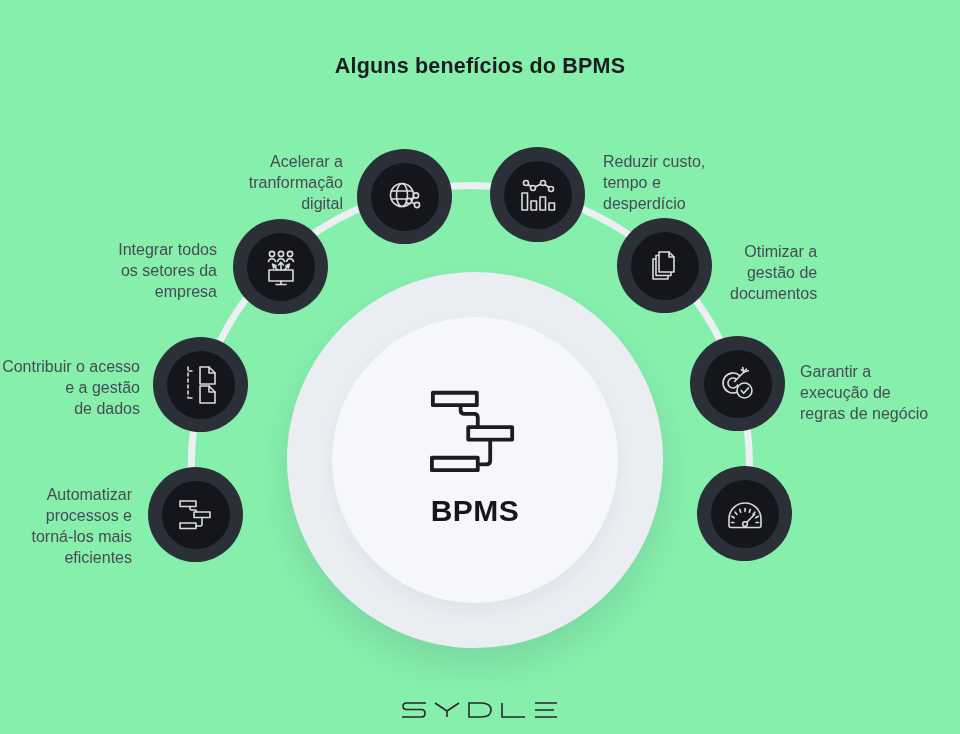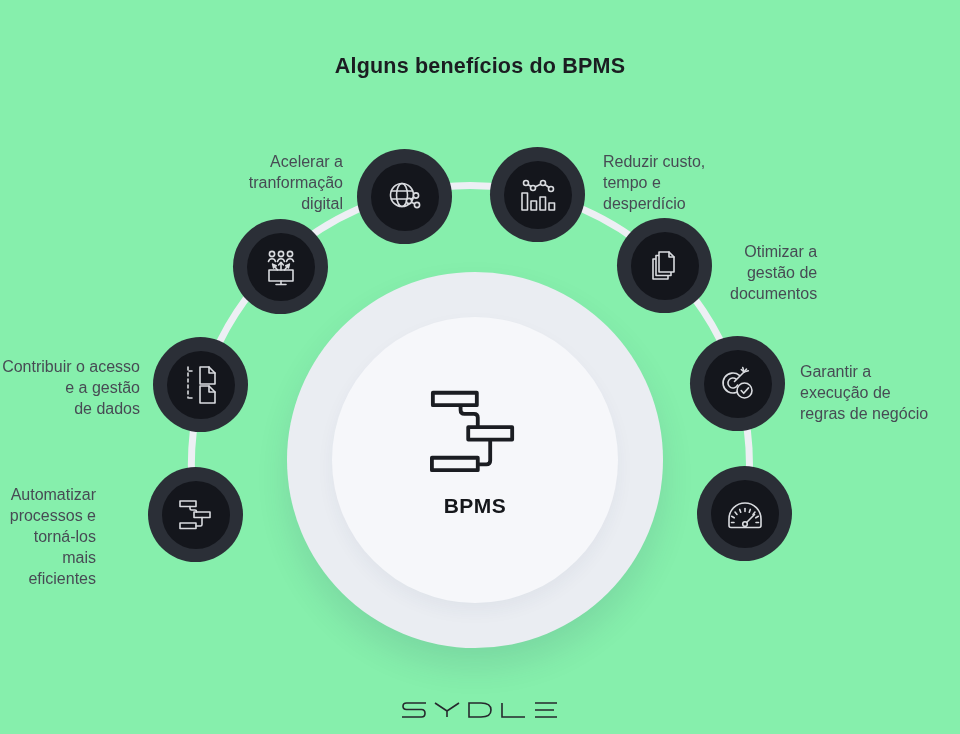--- a/index.html
+++ b/index.html
@@ -17,21 +17,21 @@
     background:#eaedf2;box-shadow:0 18px 32px rgba(45,55,90,.12);
   }
   .center-inner{
     position:absolute;left:45px;top:45px;width:286px;height:286px;border-radius:50%;
     background:#f6f7fa;box-shadow:0 8px 18px rgba(45,55,90,.05);
   }
   .center-icon{position:absolute;left:430px;top:388px;}
   .center-icon *{stroke:#1b1d22;fill:none;stroke-width:4;stroke-linejoin:round;}
   .center-label{
     position:absolute;left:287px;top:494px;width:376px;text-align:center;
-    font-size:21px;font-weight:700;color:#15171b;letter-spacing:.5px;
+    font-size:30px;font-weight:700;color:#15171b;letter-spacing:.5px;
   }
   .node{
     position:absolute;width:95px;height:95px;border-radius:50%;background:#2b2f37;
     display:flex;align-items:center;justify-content:center;
   }
   .node-inner{
     width:68px;height:68px;border-radius:50%;background:#14161c;
     display:flex;align-items:center;justify-content:center;
   }
   .node-inner svg *{stroke:#d9dbdf;fill:none;stroke-width:1.6;stroke-linecap:round;stroke-linejoin:round;}
@@ -73,21 +73,21 @@
     <div class="node-inner">
       <svg width="34" height="32" viewBox="0 0 34 32">
         <rect x="1" y="2" width="16" height="5.5"></rect>
         <rect x="15" y="13" width="16" height="5.5"></rect>
         <rect x="1" y="24" width="16" height="5.5"></rect>
         <path d="M11,7.5 V9.5 Q11,11 12.5,11 H16 Q17.5,11 17.5,12.5 V13"></path>
         <path d="M23,18.5 V25.5 Q23,27 21.5,27 H17"></path>
       </svg>
     </div>
   </div>
-  <div class="blabel r" style="right:864px;top:484px;">Automatizar
+  <div class="blabel r" style="right:828px;top:484px;">Automatizar
 processos e
 torná-los mais
 eficientes</div>
 
   <div class="node" style="left:153px;top:337px;">
     <div class="node-inner">
       <svg width="40" height="40" viewBox="0 0 40 40">
         <path stroke-dasharray="3 3" d="M7,2 V33"></path>
         <path stroke-dasharray="3 3" d="M8,6 H13"></path>
         <path stroke-dasharray="3 3" d="M8,33 H13"></path>
@@ -112,20 +112,23 @@
         <path d="M16.5,14.5 A3.6,3.6 0 0 1 23.5,14.5"></path>
         <path d="M25.5,14.5 A3.6,3.6 0 0 1 32.5,14.5"></path>
         <path d="M8,23 H32 V34 H8 Z"></path>
         <path d="M20,34 V37 M15,37.5 H25"></path>
         <path d="M20,23 V16 M17.6,18 L20,15.3 L22.4,18"></path>
         <path d="M16.5,23 L12,17.5 M11.6,17.1 l3.6,1.7 M11.6,17.1 l1.0,3.9"></path>
         <path d="M23.5,23 L28,17.5 M28.4,17.1 l-3.6,1.7 M28.4,17.1 l-1.0,3.9"></path>
       </svg>
     </div>
   </div>
+  <div class="blabel r" style="right:743px;top:239px;">Integrar todos
+os setores da
+empresa</div>
 
   <div class="node" style="left:357px;top:149px;">
     <div class="node-inner">
       <svg width="40" height="40" viewBox="0 0 40 40">
         <circle cx="17" cy="18" r="11.5"></circle>
         <ellipse cx="17" cy="18" rx="5.5" ry="11.5"></ellipse>
         <path d="M6.5,14 H27.5 M6.5,22 H27.5"></path>
         <path d="M24,24 L31,18.5 M24,24 L32,28"></path>
         <circle class="f" cx="31" cy="18.5" r="2.6"></circle>
         <circle class="f" cx="24" cy="24" r="2.6"></circle>

